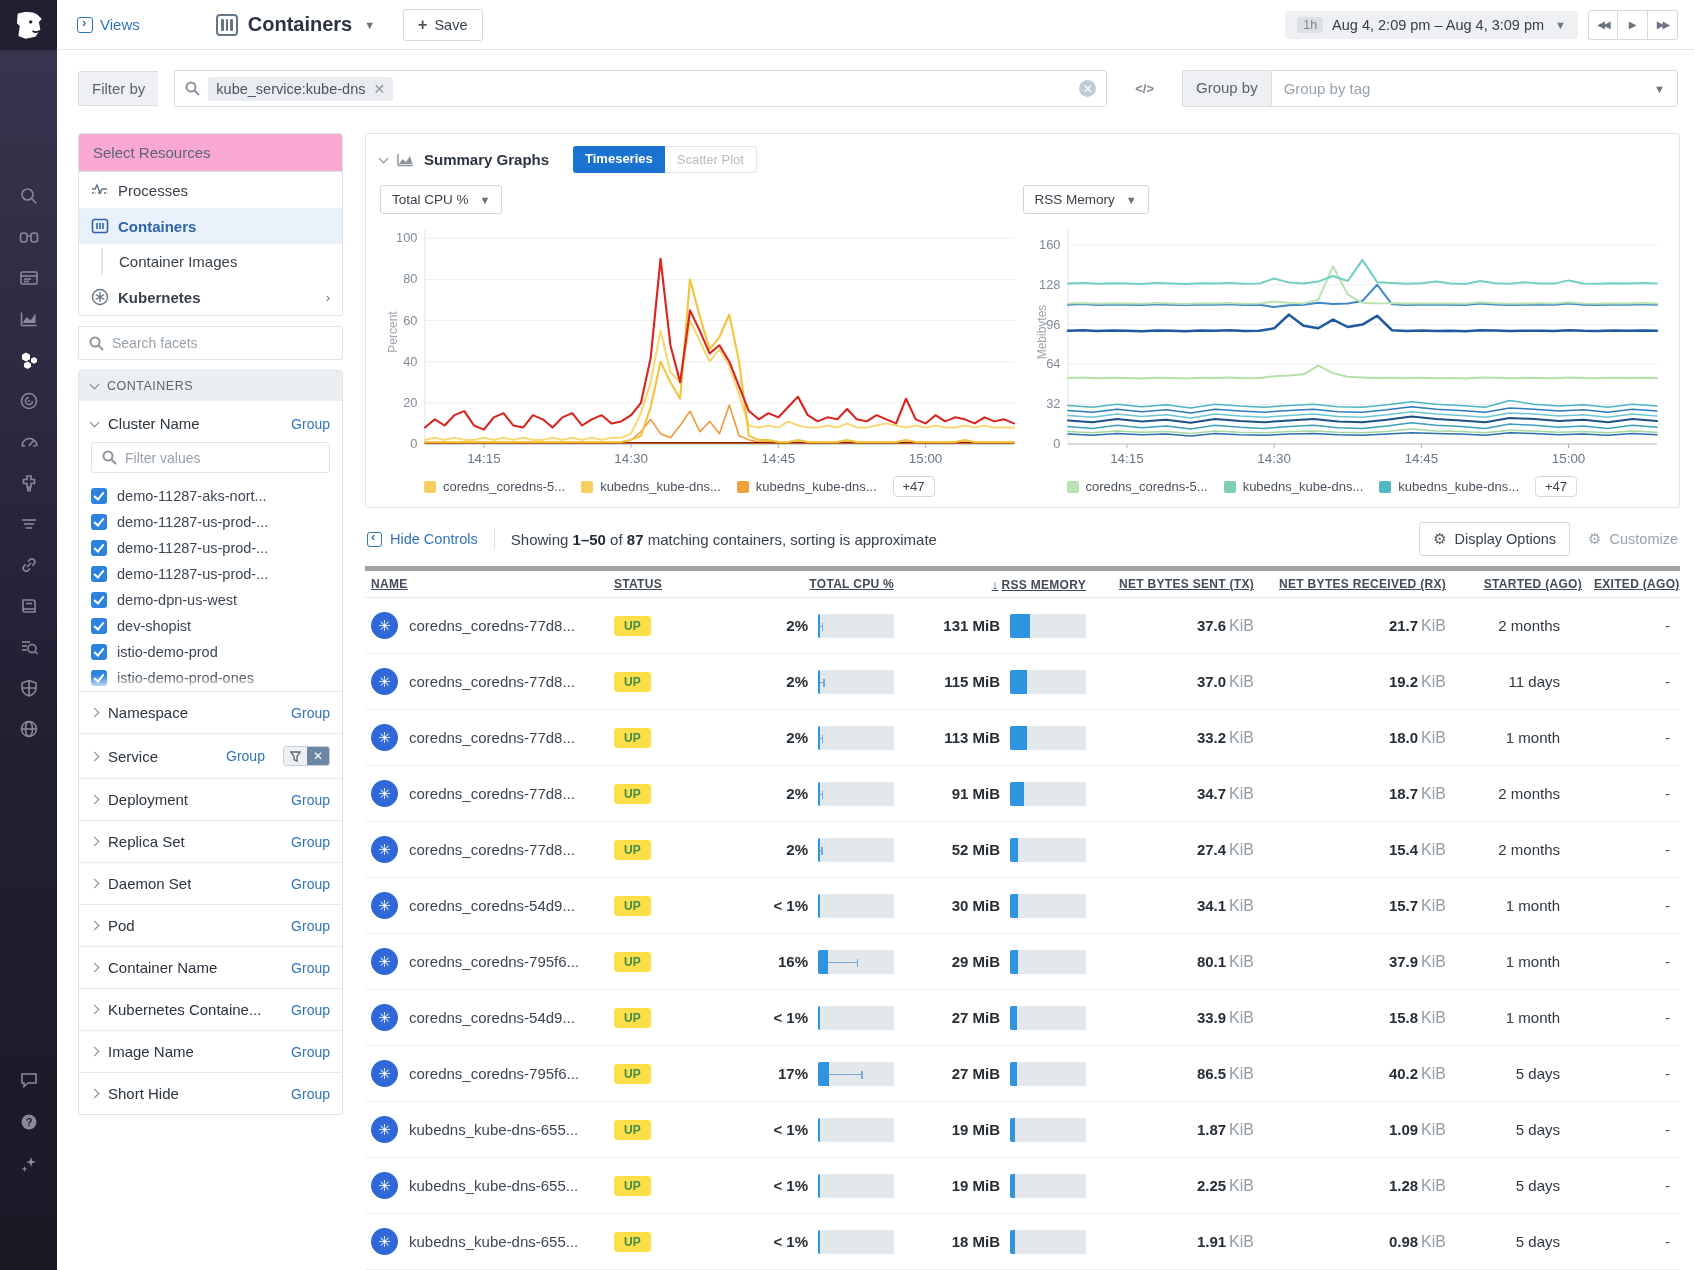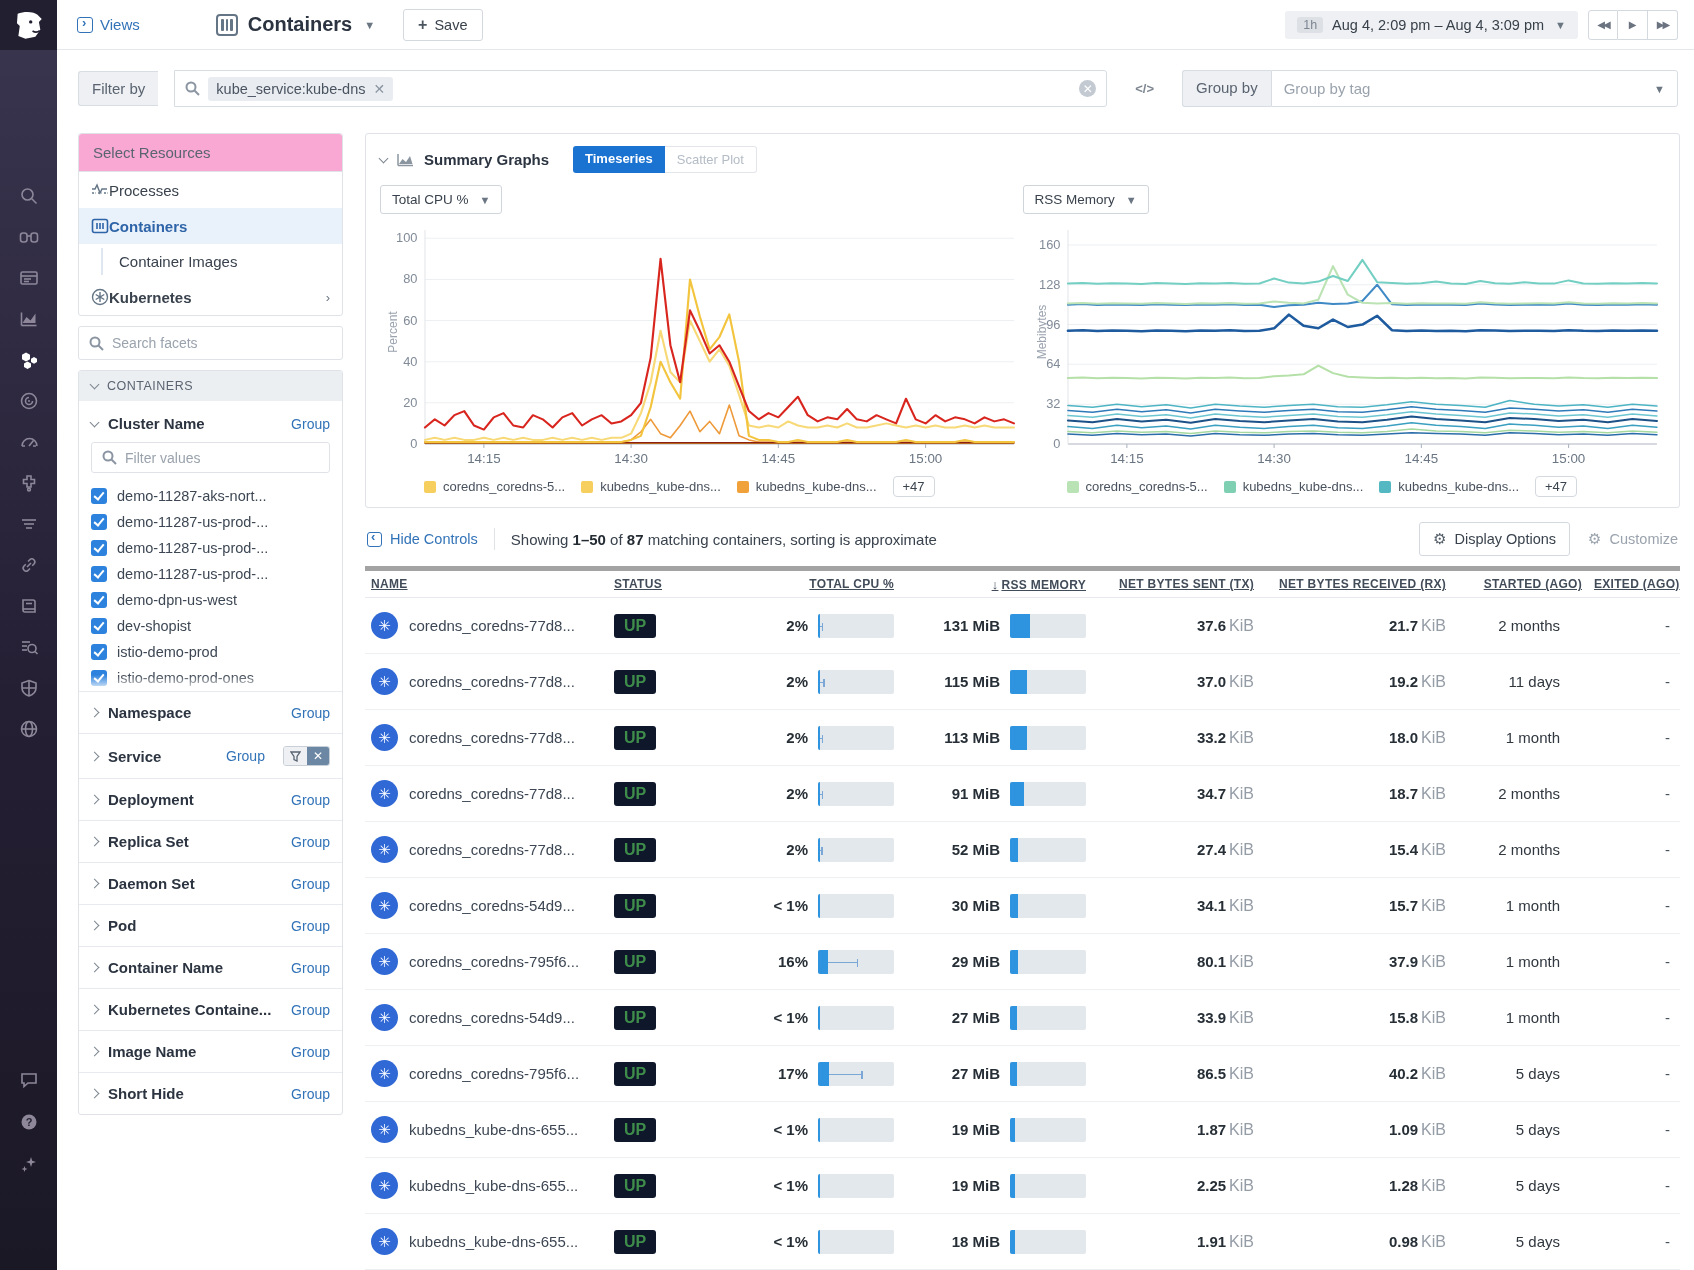--- a/index.html
+++ b/index.html
@@ -67,38 +67,38 @@
     padding:0 12px; color:#9aa3ad; font-size:15px; background:#fff; cursor:pointer; }
   .groupby .sel .caret { margin-left:auto; }
 
   
   .content { display:flex; padding:18px 14px 0 21px; flex:1; min-height:0; }
 
   
   .facetcol { width:265px; flex:0 0 265px; margin-right:22px; font-size:14px; }
   .card { border:1px solid #dfe3e8; border-radius:3px; background:#fff; }
   .res-head { background:#f9a8d4; border-bottom:1px solid #dfe3e8; padding:10px 14px; font-size:15px; color:#5a6471; border-radius:3px 3px 0 0; }
-  .res-item { display:flex; align-items:center; padding:9px 12px; font-size:15px; color:#39424d; cursor:pointer; }
+  .res-item { display:flex; align-items:center; gap:9px; padding:9px 12px; font-size:15px; color:#39424d; cursor:pointer; }
   .res-item.active { background:#e9f1fa; color:#2e64a8; font-weight:bold; }
   .res-item.sub { padding-left:40px; position:relative;align-items:flex-end; }
   .res-item.sub::before { content:""; position:absolute; left:22px; top:4px; bottom:4px; width:2px; background:#dfe7f0; }
   .res-item .spacer { margin-left:auto; color:#6b7683; font-size:13px; }
   .res-ic { width:18px; height:18px; flex:0 0 18px; display:flex; align-items:center; justify-content:center; }
   .searchbox { margin-top:10px; border:1px solid #dfe3e8; border-radius:3px; height:34px; display:flex; align-items:center; gap:8px; padding:0 10px; background:#fff; }
   .searchbox input { border:none; outline:none; font-size:14px; color:#39424d; width:100%; font-family:inherit; background:transparent; }
   .searchbox input::placeholder { color:#9aa3ad; }
   .facet-card { margin-top:10px; border:1px solid #dfe3e8; border-radius:3px; overflow:hidden; }
   .facet-section { background:#eceff2; padding:8px 12px; display:flex; align-items:center; gap:9px;
     font-size:12.5px; letter-spacing:.5px; color:#5a6471; }
   .chev { width:7px; height:7px; border-right:1.8px solid #7d8691; border-bottom:1.8px solid #7d8691; display:inline-block; flex:0 0 7px; }
   .chev.down { transform:rotate(45deg); margin-top:-3px; }
   .chev.right { transform:rotate(-45deg); }
   .facet-group { border-top:1px solid #e7eaee; padding:12px 12px; display:flex; align-items:center; gap:10px; }
   .facet-group:first-child { border-top:none; }
-  .facet-name { font-weight:bold; color:#2b3440; font-size:15px; white-space:nowrap; overflow:hidden; text-overflow:ellipsis; }
+  .facet-name { font-weight:normal; color:#2b3440; font-size:15px; white-space:nowrap; overflow:hidden; text-overflow:ellipsis; }
   .group-link { margin-left:auto; color:#3273b8; font-size:14px; cursor:pointer; }
   .svc-chip { display:flex; border:1px solid #c8cfd6; border-radius:3px; overflow:hidden; margin-left:8px; flex:0 0 auto; cursor:pointer; }
   .svc-chip .f { background:#eef0f3; padding:2px 6px; display:flex; align-items:center; }
   .svc-chip .x { background:#6b87a3; color:#fff; font-size:12px; padding:2px 6px; display:flex; align-items:center; }
   .cluster-body { padding:4px 12px 0 12px; }
   .checklist { margin-top:10px; max-height:224px; overflow:hidden; position:relative; }
   .checklist::after { content:""; position:absolute; bottom:0; left:0; right:0; height:16px; background:linear-gradient(transparent,#fff); }
   .chk-row { display:flex; align-items:center; gap:10px; padding:5px 0; font-size:14.5px; color:#3d4754; cursor:pointer; }
   .chk { width:16px; height:16px; flex:0 0 16px; background:#2d82dd; border-radius:3px; position:relative; }
   .chk::after { content:""; position:absolute; left:5px; top:2px; width:4px; height:8px; border:solid #fff; border-width:0 2px 2px 0; transform:rotate(40deg); }
@@ -147,21 +147,21 @@
     font-size:12px; font-weight:bold; color:#424c59; letter-spacing:.3px;text-decoration:underline; }
   .th { padding:0 6px; white-space:nowrap; }
   .th.r { text-align:right; }
   .sort-arrow { font-size:13px; margin-right:3px; color:#424c59; }
   .trow { height:56px; border-bottom:1px solid #edf0f2; font-size:15px; }
   .cell { padding:0 6px; white-space:nowrap; overflow:hidden; }
   .namecell { display:flex; align-items:center; gap:11px; }
   .k8s { width:27px; height:27px; border-radius:50%; background:#3069d6; color:#fff; display:flex; align-items:center;
     justify-content:center; font-size:15px; flex:0 0 27px; }
   .cname { color:#3d4754; overflow:hidden; text-overflow:ellipsis; }
-  .badge-up { display:inline-block; background:#0f172a; color:#3f8d4b; font-size:16px; font-weight:bold; padding:3px 10px; border-radius:3px; }
+  .badge-up { display:inline-block; background:#fde047; color:#3f8d4b; font-size:12px; font-weight:bold; padding:3px 10px; border-radius:3px; }
   .barcell { display:flex; align-items:center; gap:10px; justify-content:flex-end; }
   .val { color:#262e36; font-weight:bold; }
   .unit { color:#949ca6; font-size:16px; font-weight:normal; margin-left:3px; }
   .track { width:76px; height:24px; background:#e3e8ed; border-radius:2px; position:relative; flex:0 0 76px; overflow:hidden; }
   .fillbar { position:absolute; left:0; top:0; bottom:0; background:#2f94e0; min-width:2px; }
   .whisk { position:absolute; top:50%; height:1.5px; background:#7aa7d6; }
   .whisk::after { content:""; position:absolute; right:0; top:-3px; width:1.5px; height:8px; background:#7aa7d6; }
   .num.r { text-align:right; }
   .started { text-align:right; padding-right:28px; color:#30373f; }
   .exited { text-align:right; padding-right:10px; color:#49525e; }

